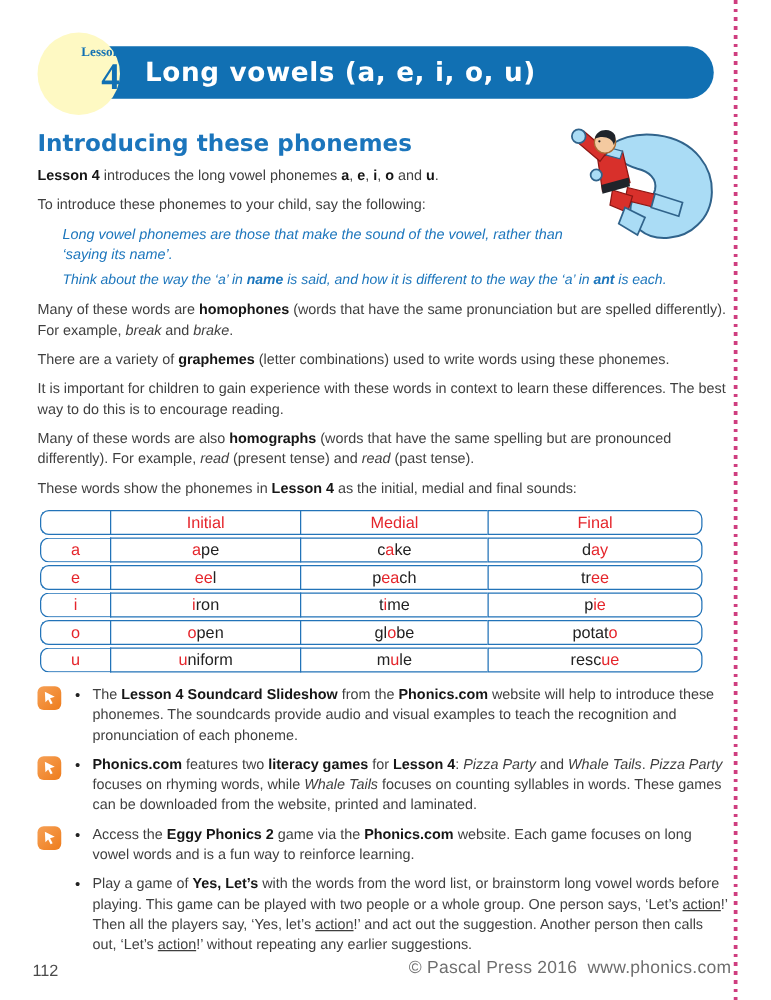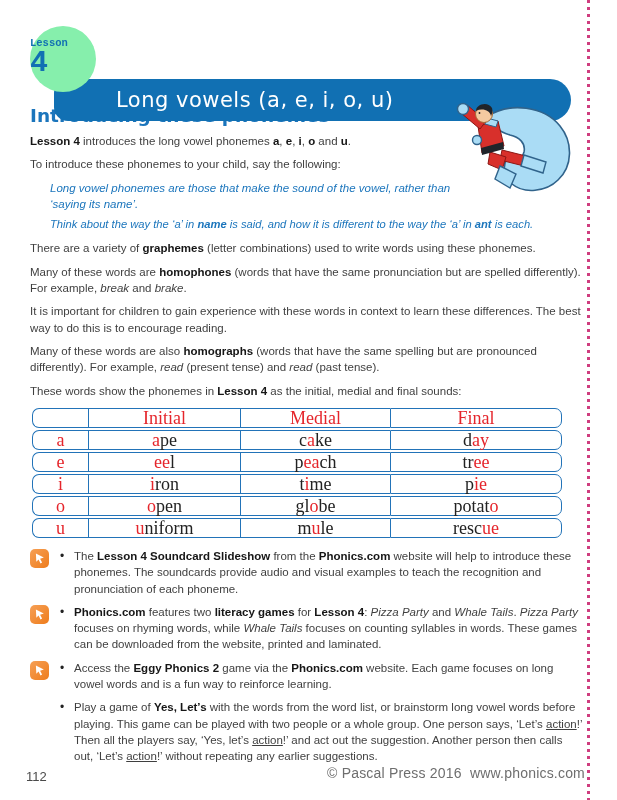--- a/index.html
+++ b/index.html
@@ -18,26 +18,26 @@
   }
   .content { position: absolute; left: 30px; top: 26px; width: 553px; }
 
   
   .hdr { position: relative; height: 70px; }
   .title-bar {
     position: absolute; left: 24px; top: 11px; right: 12px; height: 42px;
     background: #1170b3; border-radius: 14px 21px 21px 14px;
     display: flex; align-items: center; padding-left: 62px;
     color: #fff; font-family: "DejaVu Sans", sans-serif;
-    font-weight: 400; font-size: 21px; letter-spacing: .5px; margin-top: 42px;
+    font-weight: 700; font-size: 21px; letter-spacing: .5px;
   }
   .lesson-circle {
     position: absolute; left: 0; top: 0; width: 66px; height: 66px;
-    background: #86efac; border-radius: 50%; z-index: 2;
-    text-align: left; color: #1170b3; font-family: Liberation Mono, monospace;
+    background: #fef9c3; border-radius: 50%; z-index: 2;
+    text-align: right; color: #1170b3; font-family: Liberation Serif, serif;
   }
   .lesson-word { font-size: 10.5px; margin-top: 11px; font-weight: 700; }
   .lesson-num  { font-size: 30px; line-height: 28px; font-weight: 700; }
 
   
   .hero { position: absolute; left: 422px; top: 74px; width: 132px; height: 104px; }
 
   
   h1 {
     color: #1b75bc; font-family: "DejaVu Sans", sans-serif;
@@ -50,21 +50,21 @@
   .red { color: #e5252b; }
   .quote { color: #1b75bc; font-style: italic; margin-left: 20px; }
   .quote .b { color: inherit; }
   .q1 { max-width: 432px; margin-bottom: 5px; }
   .q2 { white-space: nowrap; font-size: 11.2px; }
 
   
   table.phoneme {
     width: 530px; margin: 3px 0 8px 2px;
     border-collapse: separate; border-spacing: 0 2px;
-    font-family: Liberation Serif, serif; font-size: 18px; color: #222;
+    font-family: Liberation Sans, sans-serif; font-size: 13px; color: #222;
   }
   table.phoneme td, table.phoneme th {
     border-top: 1.6px solid #2273b8; border-bottom: 1.6px solid #2273b8;
     text-align: center; padding: 1px 3px; line-height: 16px; font-weight: 400;
   }
   table.phoneme td:first-child, table.phoneme th:first-child {
     border-left: 1.6px solid #2273b8; border-radius: 7px 0 0 7px;
   }
   table.phoneme td:last-child, table.phoneme th:last-child {
     border-right: 1.6px solid #2273b8; border-radius: 0 7px 7px 0; margin-left: 10px;
@@ -125,22 +125,22 @@
       <path d="M24,11 C24,4 36,1 40,8 C41,11 40,14 39,16 C38,10 30,8 24,11 Z" fill="#20242a"></path>
       <circle cx="27.5" cy="13" r="0.9" fill="#222"></circle>
     </svg>
 
     <h1>Introducing these phonemes</h1>
 
     <p><span class="b">Lesson 4</span><span> introduces the long vowel phonemes </span><span class="b">a</span><span>, </span><span class="b">e</span><span>, </span><span class="b">i</span><span>, </span><span class="b">o</span><span> and </span><span class="b">u</span><span>.</span></p>
     <p>To introduce these phonemes to your child, say the following:</p>
     <p class="quote q1"><span>Long vowel phonemes are those that make the sound of the vowel, rather than ‘saying its name’.</span></p>
     <p class="quote q2"><span>Think about the way the ‘a’ in </span><span class="b">name</span><span> is said, and how it is different to the way the ‘a’ in </span><span class="b">ant</span><span> is each.</span></p>
+    <p><span>Many of these words are </span><span class="b">homophones</span><span> (words that have the same pronunciation but are spelled differently). For example, </span><span class="i">break</span><span> and </span><span class="i">brake</span><span>.</span></p>
     <p><span>There are a variety of </span><span class="b">graphemes</span><span> (letter combinations) used to write words using these phonemes.</span></p>
-    <p><span>Many of these words are </span><span class="b">homophones</span><span> (words that have the same pronunciation but are spelled differently). For example, </span><span class="i">break</span><span> and </span><span class="i">brake</span><span>.</span></p>
     <p>It is important for children to gain experience with these words in context to learn these differences. The best way to do this is to encourage reading.</p>
     <p><span>Many of these words are also </span><span class="b">homographs</span><span> (words that have the same spelling but are pronounced differently). For example, </span><span class="i">read</span><span> (present tense) and </span><span class="i">read</span><span> (past tense).</span></p>
     <p><span>These words show the phonemes in </span><span class="b">Lesson 4</span><span> as the initial, medial and final sounds:</span></p>
 
     <table class="phoneme">
       <tbody>
           <tr>
         <th class="c0"></th>
         <th class="c1">Initial</th>
         <th class="c2">Medial</th>

